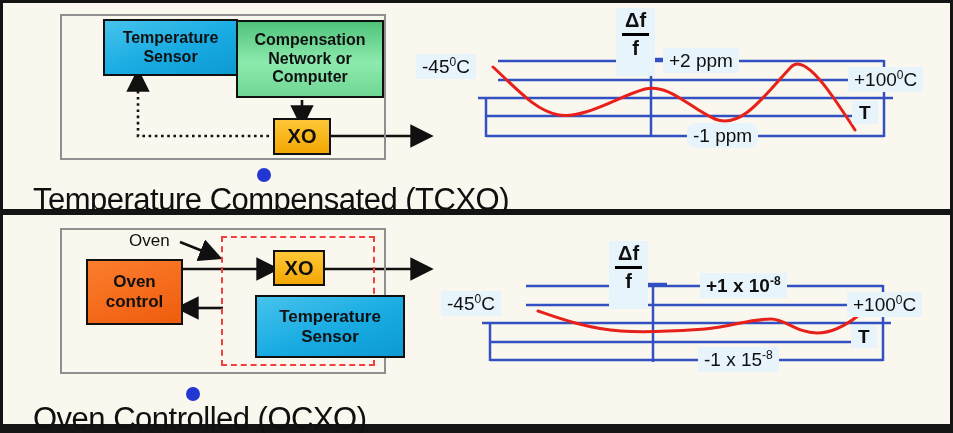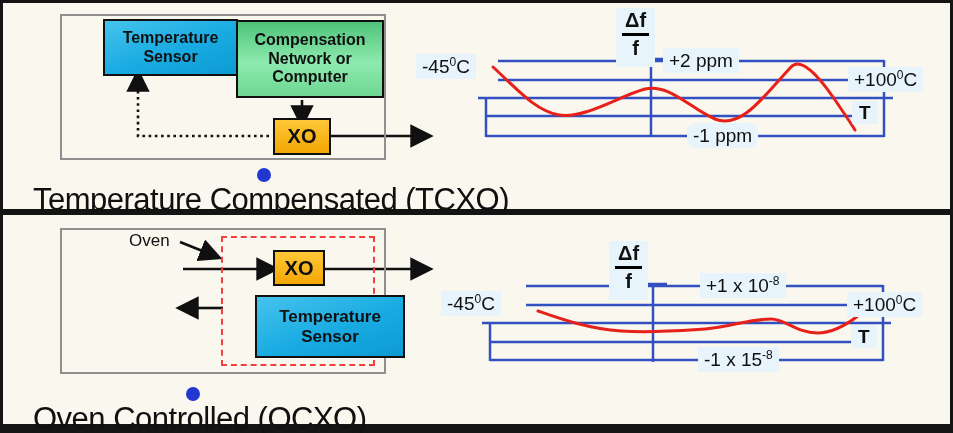--- a/index.html
+++ b/index.html
@@ -17,21 +17,21 @@
   .block{position:absolute; box-sizing:border-box; border:2.5px solid #101010; display:flex; align-items:center; justify-content:center; text-align:center; font-weight:bold; line-height:1.15;}
   .blue-block{background:linear-gradient(160deg,#46c3ec 0%,#18abe2 55%,#0d9ad2 100%);margin-left:32px;}
   .green-block{background:linear-gradient(180deg,#50c37a 0%,#8deaae 55%,#6fd694 100%);}
   .amber-block{background:linear-gradient(180deg,#ffc737 0%,#f3a703 100%);}
   .orange-block{background:linear-gradient(160deg,#fb7e2d 0%,#ef5c0d 100%);}
   .dashed-oven{position:absolute; border:2.5px dashed #f23e3e; box-sizing:border-box;}
   .small-label{position:absolute; font-size:17px; white-space:nowrap;}
   .glabel{position:absolute; background:#e7f4fb; font-size:19px; line-height:1; padding:3px 6px; white-space:nowrap;}
   .glabel sup{font-size:12px; line-height:0;}
   .t-label{font-weight:bold; padding:2px 7px;}
-  .frac{position:absolute; background:#e7f4fb; text-align:center; font-weight:bold; font-size:20px; padding:2px 6px 8px;}
+  .frac{position:absolute; background:#e7f4fb; text-align:center; font-weight:bold; font-size:20px; padding:2px 6px 17px;}
   .frac .num{display:block; border-bottom:3px solid #000; padding:0 3px 2px; line-height:1.05;}
   .frac .den{display:block; padding-top:2px; line-height:1.05;}
   .bullet-row{position:absolute; display:flex; align-items:center;flex-direction:column;}
   .bullet-dot{width:14px; height:14px; border-radius:50%; background:#2237d2; margin-right:14px; flex:0 0 auto;}
   .bullet-text{font-size:31px; letter-spacing:-0.5px; white-space:nowrap;}
 </style>
 </head>
 <body>
 
 <div id="slide">
@@ -131,32 +131,35 @@
         <line x1="641" y1="69" x2="664" y2="69"></line>
       </g>
       <path stroke="#e8201a" stroke-width="3" fill="none" stroke-linecap="round" d="M 535 96 C 558 104 586 114 618 116 C 648 118 672 116 702 114 C 726 112 748 104 768 104 C 782 104 794 118 814 118 C 830 118 846 108 856 100"></path>
     </svg>
 
     <div class="graybox" style="left:57px; top:13px; width:326px; height:146px;"></div>
     <div class="dashed-oven" style="left:218px; top:21px; width:154px; height:130px;"></div>
     <div class="small-label" style="left:126px; top:16px;">
       <span>Oven</span>
     </div>
+    <div class="block orange-block" style="left:83px; top:44px; width:97px; height:66px; font-size:17px;">
+      <span style="width:70px;">Oven control</span>
+    </div>
     <div class="block amber-block" style="left:270px; top:35px; width:52px; height:36px; font-size:20px;">
       <span>XO</span>
     </div>
     <div class="block blue-block" style="left:220px; top:80px; width:150px; height:63px; font-size:17px;">
       <span style="width:120px;">Temperature Sensor</span>
     </div>
 
     <div class="frac" style="left:606px; top:26px;">
       <span class="num">Δf</span>
       <span class="den">f</span>
     </div>
-    <div class="glabel" style="left:697px; top:58px;">
+    <div class="glabel" style="left:697px; top:58px;font-weight:bold;">
       <span>+1 x 10</span><sup>-8</sup>
     </div>
     <div class="glabel" style="left:695px; top:132px;">
       <span>-1 x 15</span><sup>-8</sup>
     </div>
     <div class="glabel" style="left:438px; top:76px;">
       <span>-45</span><sup>0</sup><span>C</span>
     </div>
     <div class="glabel" style="left:844px; top:77px;">
       <span>+100</span><sup>0</sup><span>C</span>

